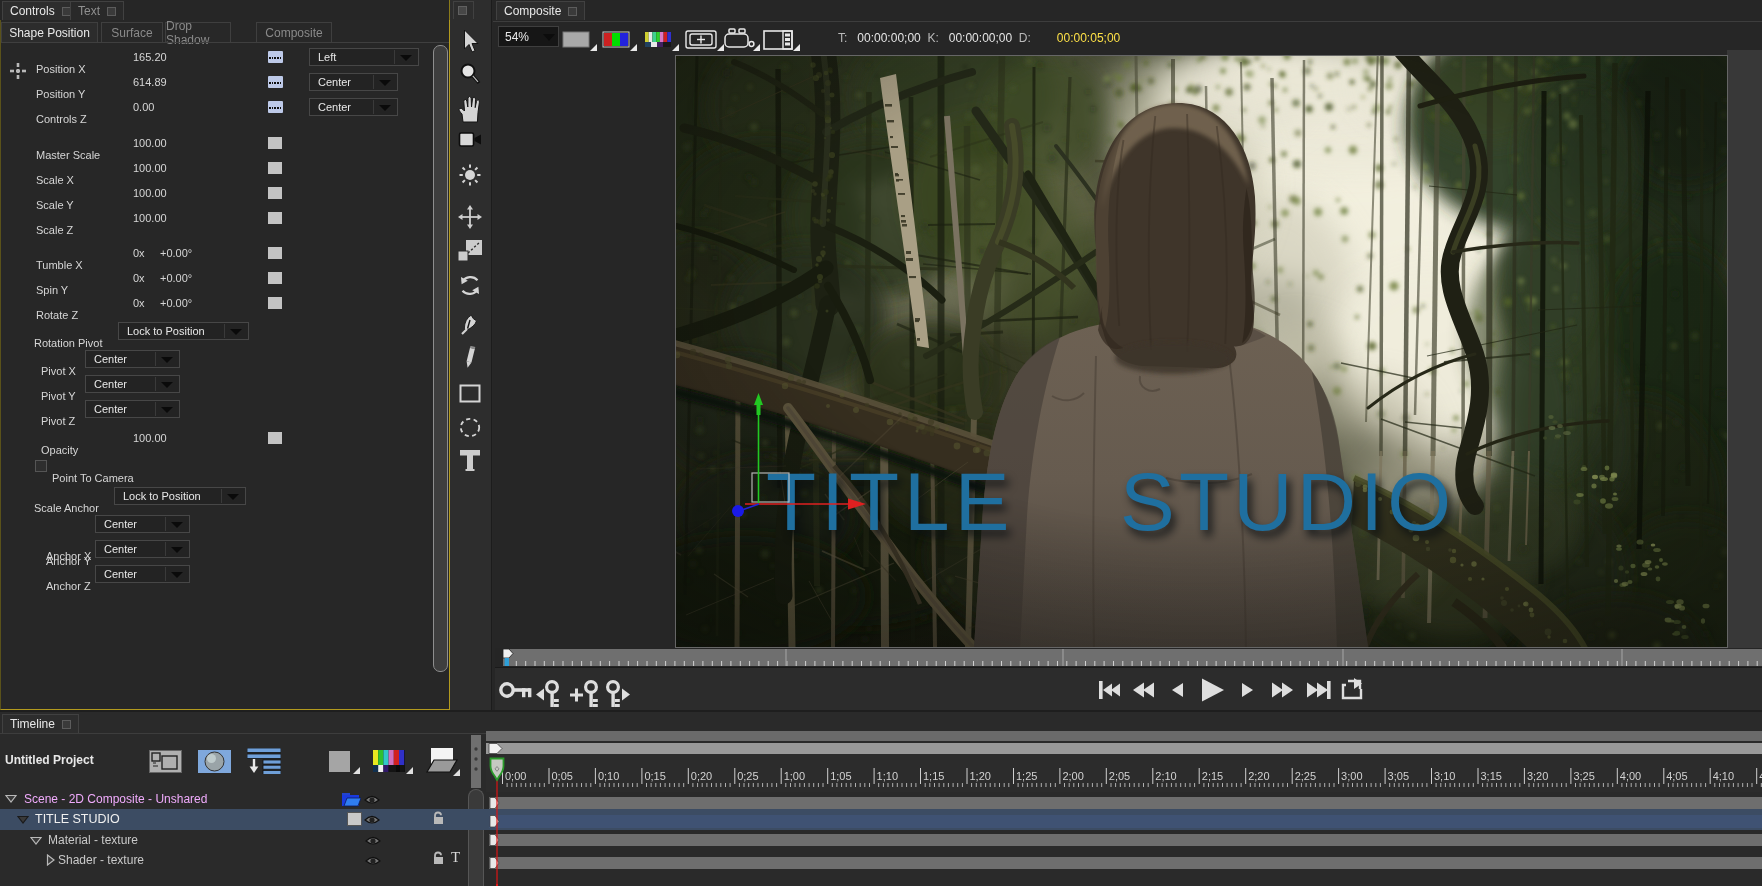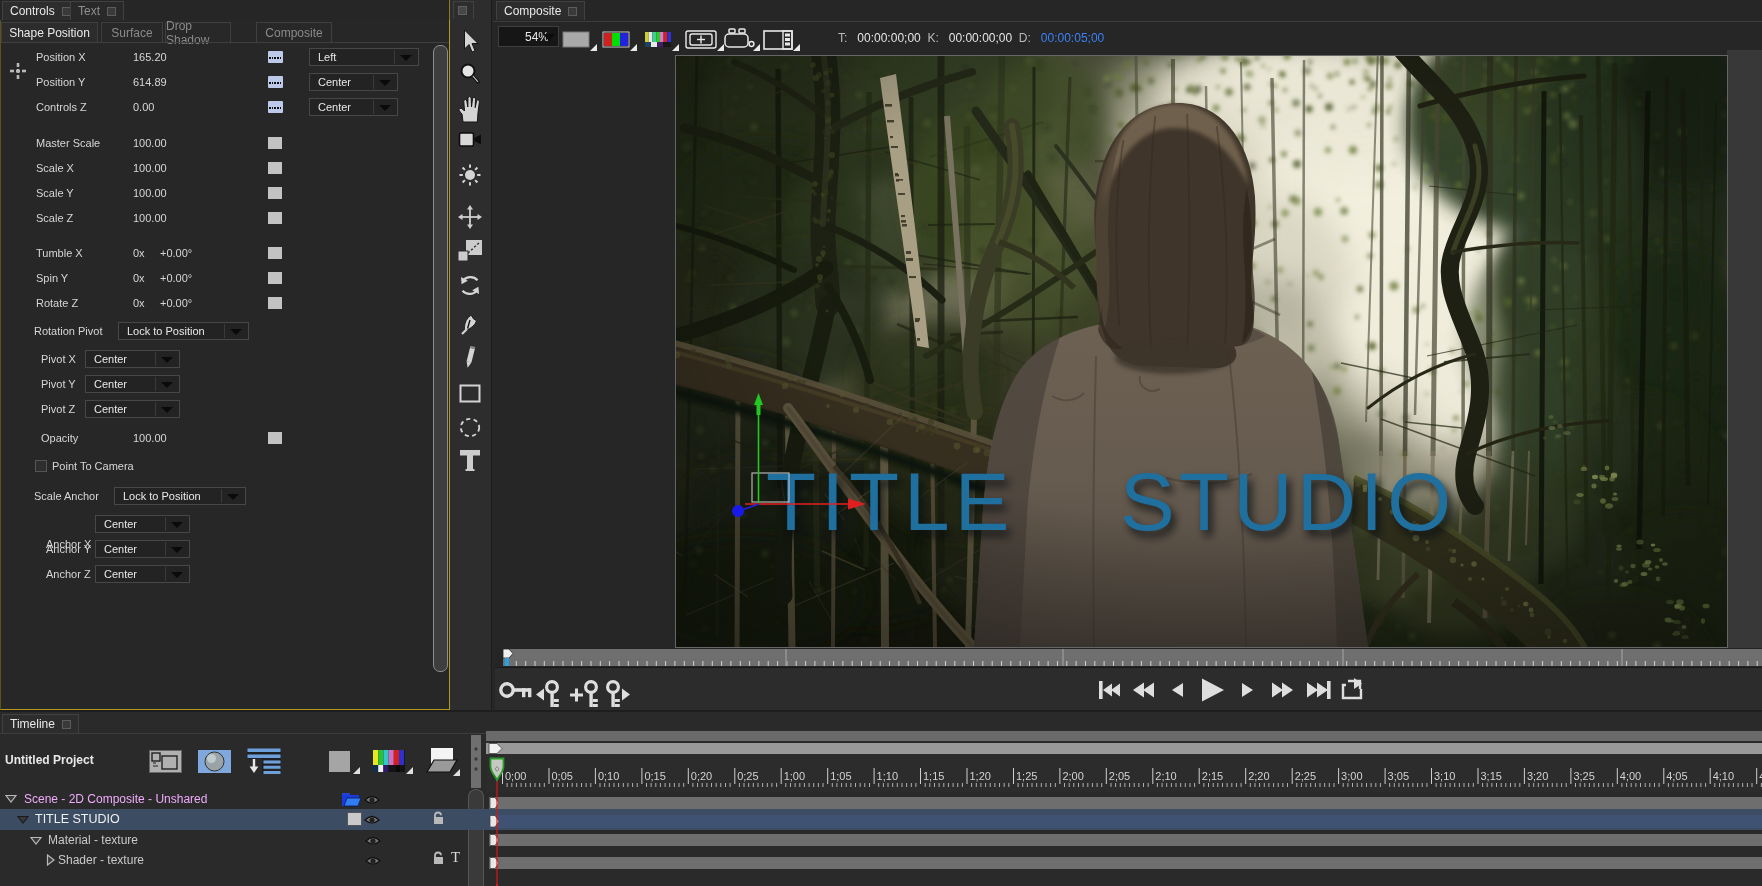--- a/index.html
+++ b/index.html
@@ -6,21 +6,21 @@
 html,body { width:1762px; height:886px; background:#272727; font-family:"Liberation Sans", sans-serif; overflow:hidden; }
 .abs { position:absolute; }
 #stage { position:relative; width:1762px; height:886px; background:#272727; color:#cfcfcf; font-size:11px; }
 
 .tab { position:absolute; height:19px; display:flex; align-items:center; padding:0 7px; background:#2d2d2d; border:1px solid #414141; border-bottom:none; color:#e8e8e8; font-size:12px; }
 .tab.inactive { color:#8f8f8f; background:#292929; }
 .tabsq { display:inline-block; width:9px; height:9px; border:1px solid #5c5c5c; background:#3a3a3a; margin-left:7px; }
 .stab { position:absolute; height:21px; display:flex; align-items:center; justify-content:center; background:#2c2c2c; border:1px solid #3f3f3f; border-bottom:none; color:#e8e8e8; font-size:12px; }
 .stab.inactive { color:#8a8a8a; background:#282828; }
 
-.lbl { position:absolute; color:#d6d6d6; font-size:11px; white-space:nowrap; }
+.lbl { position:absolute; color:#d6d6d6; font-size:11px; white-space:nowrap;margin-top:12px; }
 .val { position:absolute; color:#d6d6d6; font-size:11px; white-space:nowrap; }
 .kfb { position:absolute; width:15px; height:12px; background:#bdc9e8; border-radius:1px; }
 .kfb i { position:absolute; left:1px; top:6px; width:11px; height:2px; background-image:repeating-linear-gradient(90deg,#101010 0 1.6px,transparent 1.6px 2.65px);width:13px; }
 .kfg { position:absolute; width:14px; height:12px; background:#c3c3c3; }
 .drop { position:absolute; height:18px; background:#232323; border:1px solid #474747; color:#e8e8e8; font-size:11px; }
 .drop span { position:absolute; left:8px; top:2px; }
 .drop .da { position:absolute; right:2px; top:1px; width:22px; height:14px; border-left:1px solid #3a3a3a; }
 .drop .da:after { content:""; position:absolute; left:5px; top:5px; width:0; height:0; border-left:6px solid transparent; border-right:6px solid transparent; border-top:6px solid #0a0a0a; }
 .chk { position:absolute; width:12px; height:12px; background:#2e2e2e; border:1px solid #555; }
 
@@ -232,21 +232,21 @@
         <rect x="6.5" y="19" width="9" height="2" fill="#cccccc"></rect>
       </svg>
 </div>
 
 <div class="abs" style="left:493px;top:0;width:1269px;height:710px;background:#262626;"></div>
 <div class="tab" style="left:496px;top:1px;">Composite<span class="tabsq"></span></div>
 <div class="abs" style="left:493px;top:21px;width:1269px;height:1px;background:#3d3d3d;"></div>
 
 <div id="ctoolbar">
 <div class="abs" style="left:498px;top:26px;width:61px;height:21px;background:#161616;border:1px solid #3f3f3f;"></div>
-<div class="abs" style="left:505px;top:30px;color:#e8e8e8;font-size:12px;margin-left:20px;">54%</div>
+<div class="abs" style="left:505px;top:30px;color:#e8e8e8;font-size:12px;">54%</div>
 <div class="abs" style="left:543px;top:34px;width:0;height:0;border-left:6px solid transparent;border-right:6px solid transparent;border-top:7px solid #0c0c0c;"></div>
 <svg class="abs" style="left:0;top:0;" width="830" height="60" viewBox="0 0 830 60">
         <rect x="563" y="32" width="26" height="15" fill="#a9a9a9" stroke="#777" stroke-width="1"></rect>
         <path d="M597,51 L597,44 L590,51 Z" fill="#e8e8e8"></path>
         <rect x="603" y="32" width="26" height="15" fill="#111" stroke="#ccc" stroke-width="1"></rect>
         <rect x="604" y="33" width="8" height="13" fill="#c22"></rect>
         <rect x="612" y="33" width="8" height="13" fill="#0d0"></rect>
         <rect x="620" y="33" width="8" height="13" fill="#22d"></rect>
         <path d="M637,51 L637,44 L630,51 Z" fill="#e8e8e8"></path>
         <rect x="645" y="32" width="26" height="15" fill="#111"></rect>
@@ -276,21 +276,21 @@
           <circle cx="751.5" cy="44" r="2.4"></circle>
         </g>
         <path d="M760,51 L760,44 L753,51 Z" fill="#e8e8e8"></path>
         <rect x="764" y="31" width="28" height="18" fill="none" stroke="#e8e8e8" stroke-width="1.6"></rect>
         <rect x="783" y="31" width="9" height="18" fill="none" stroke="#e8e8e8" stroke-width="1.4"></rect>
         <rect x="785" y="33.5" width="5" height="3" fill="#e8e8e8"></rect>
         <rect x="785" y="38" width="5" height="3" fill="#e8e8e8"></rect>
         <rect x="785" y="42.5" width="5" height="3" fill="#e8e8e8"></rect>
         <path d="M800,51 L800,44 L793,51 Z" fill="#e8e8e8"></path>
       </svg>
-<div class="abs" style="left:838px;top:31px;font-size:12px;color:#b9b9b9;">T:&nbsp;&nbsp;&nbsp;<span style="color:#e4e4e4;">00:00:00;00</span>&nbsp;&nbsp;K:&nbsp;&nbsp;&nbsp;<span style="color:#e4e4e4;">00:00:00;00</span>&nbsp;&nbsp;D:&nbsp;&nbsp;&nbsp;<span style="color:#3b82f6;">00:00:05;00</span></div>
+<div class="abs" style="left:838px;top:31px;font-size:12px;color:#b9b9b9;">T:&nbsp;&nbsp;&nbsp;<span style="color:#e4e4e4;">00:00:00;00</span>&nbsp;&nbsp;K:&nbsp;&nbsp;&nbsp;<span style="color:#e4e4e4;">00:00:00;00</span>&nbsp;&nbsp;D:&nbsp;&nbsp;&nbsp;<span style="color:#fde047;margin-left:16px;">00:00:05;00</span></div>
 </div>
 
 <div class="abs" style="left:1727px;top:50px;width:35px;height:600px;background:#383838;"></div>
 <div id="video" class="abs" style="left:676px;top:56px;width:1051px;height:591px;background:#3a3f30;outline:1px solid #666;overflow:hidden;"></div>
 <div id="vidscene">
       <svg class="abs" style="left:676px;top:56px;" width="1051" height="591" viewBox="0 0 1051 591">
         <defs>
 <filter id="b2" x="-30%" y="-30%" width="160%" height="160%">
             <feGaussianBlur stdDeviation="2"></feGaussianBlur>
           </filter>

